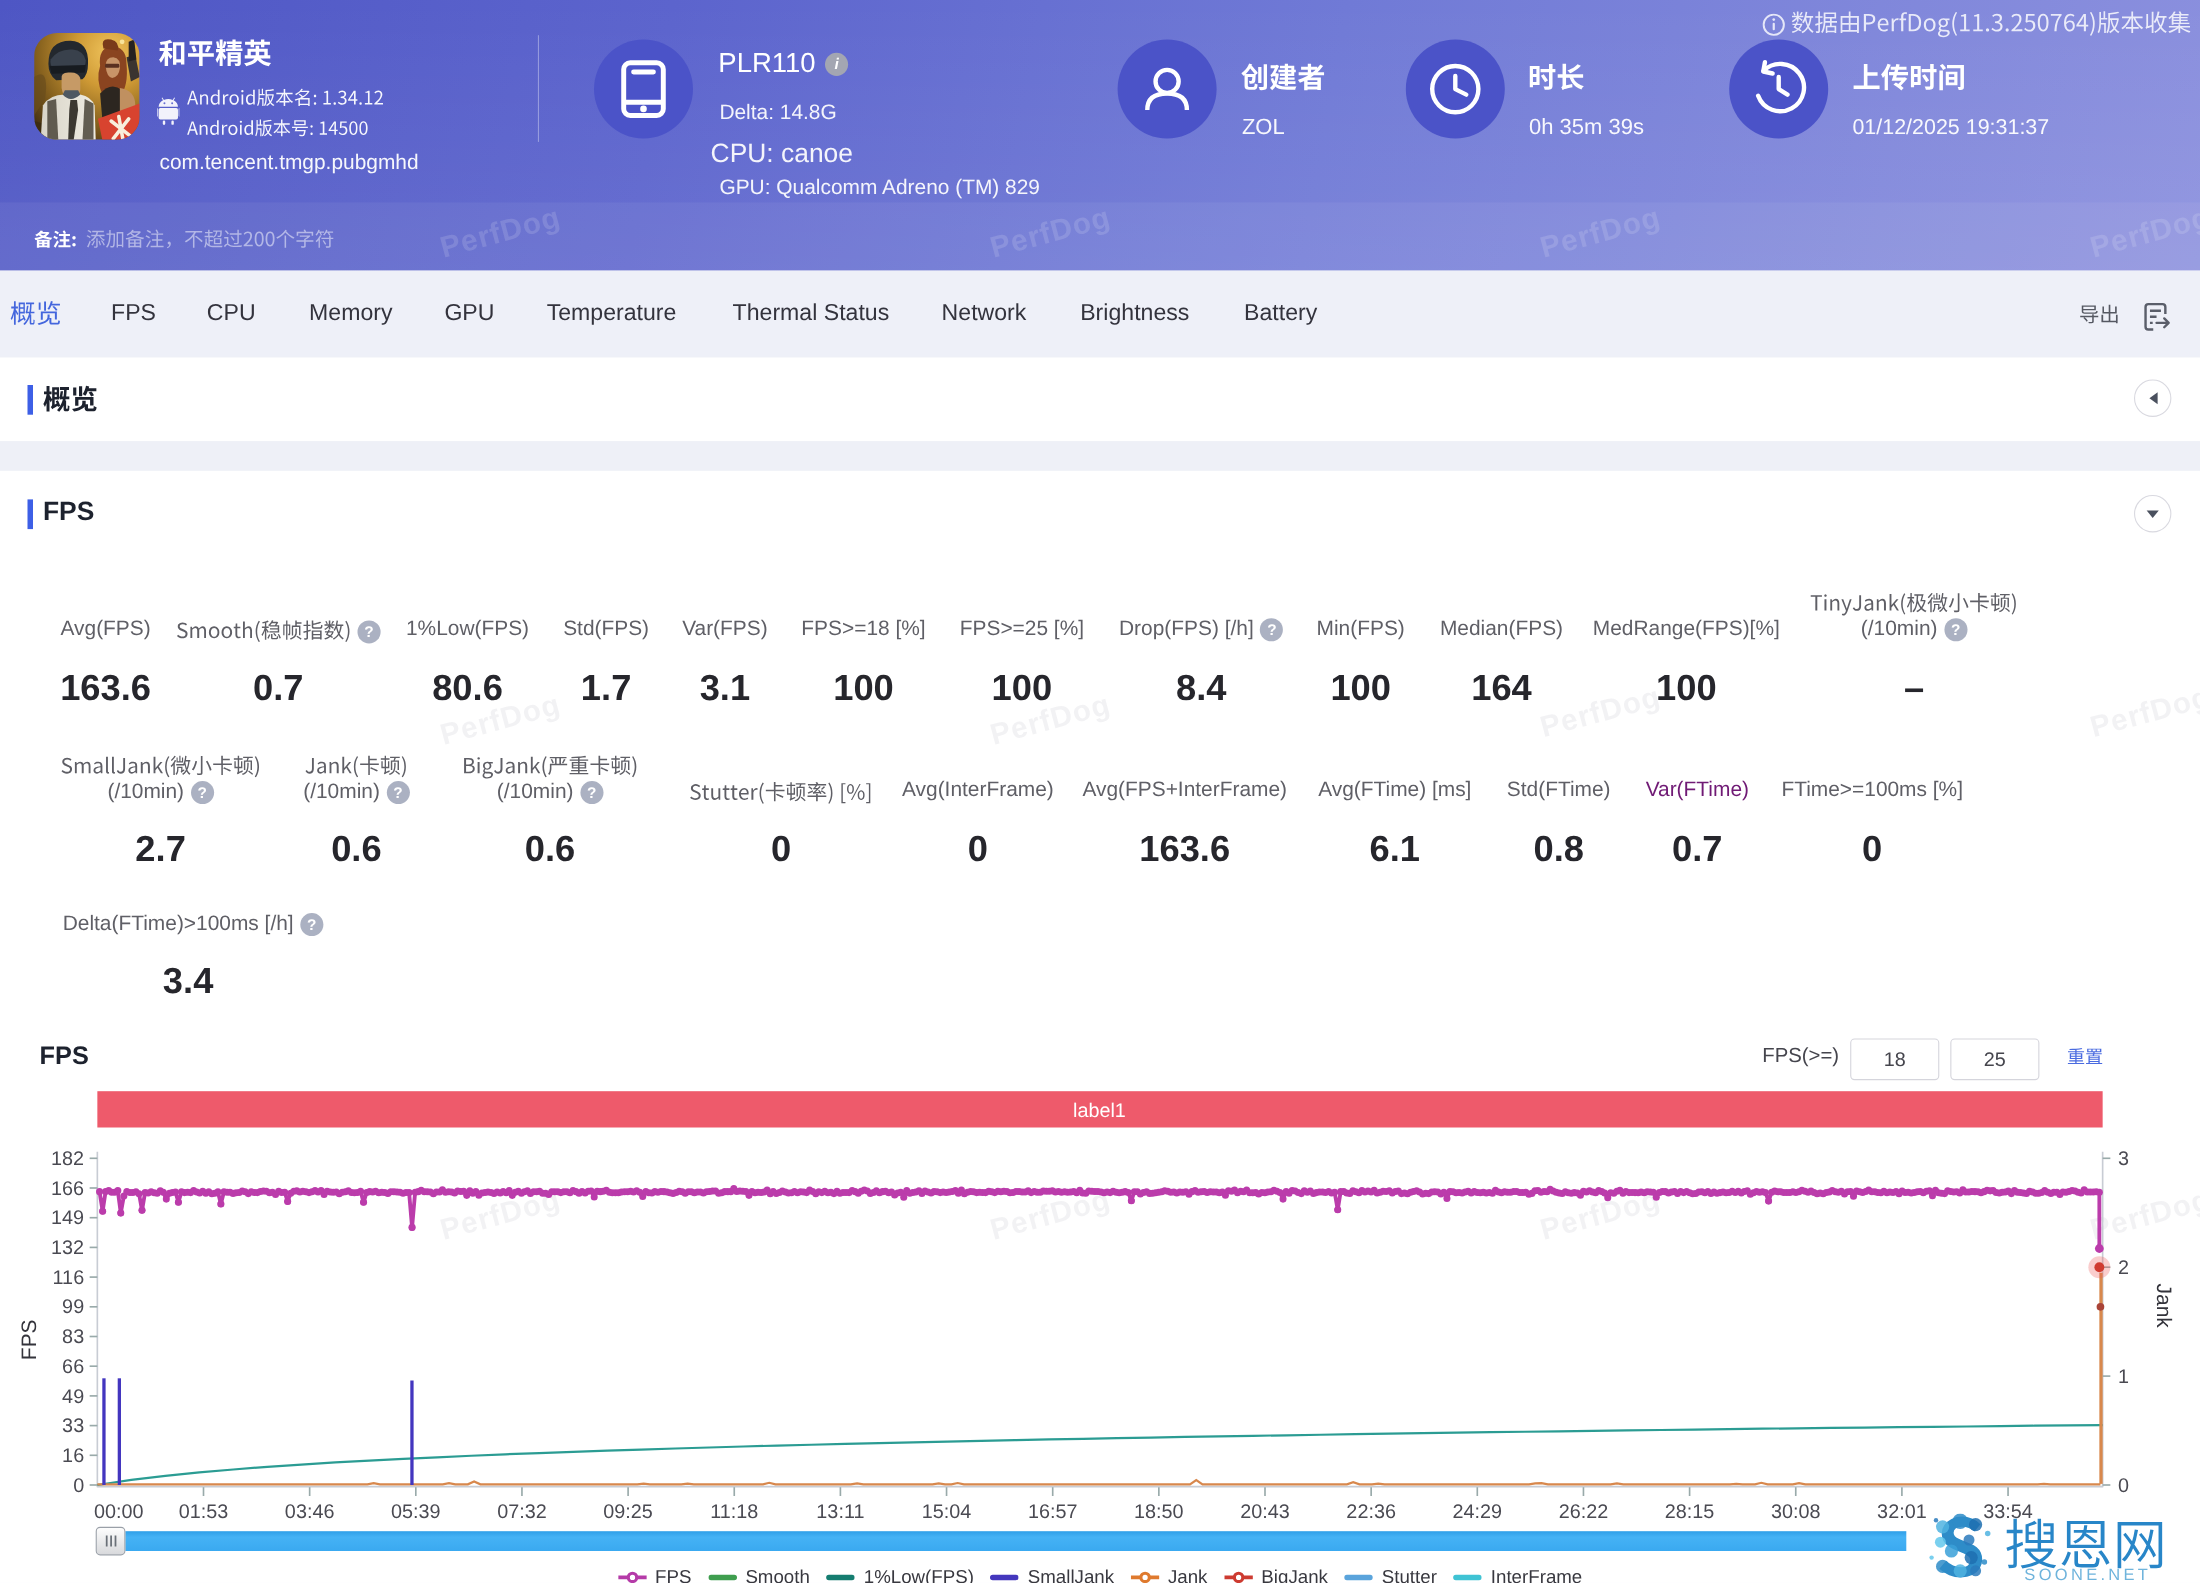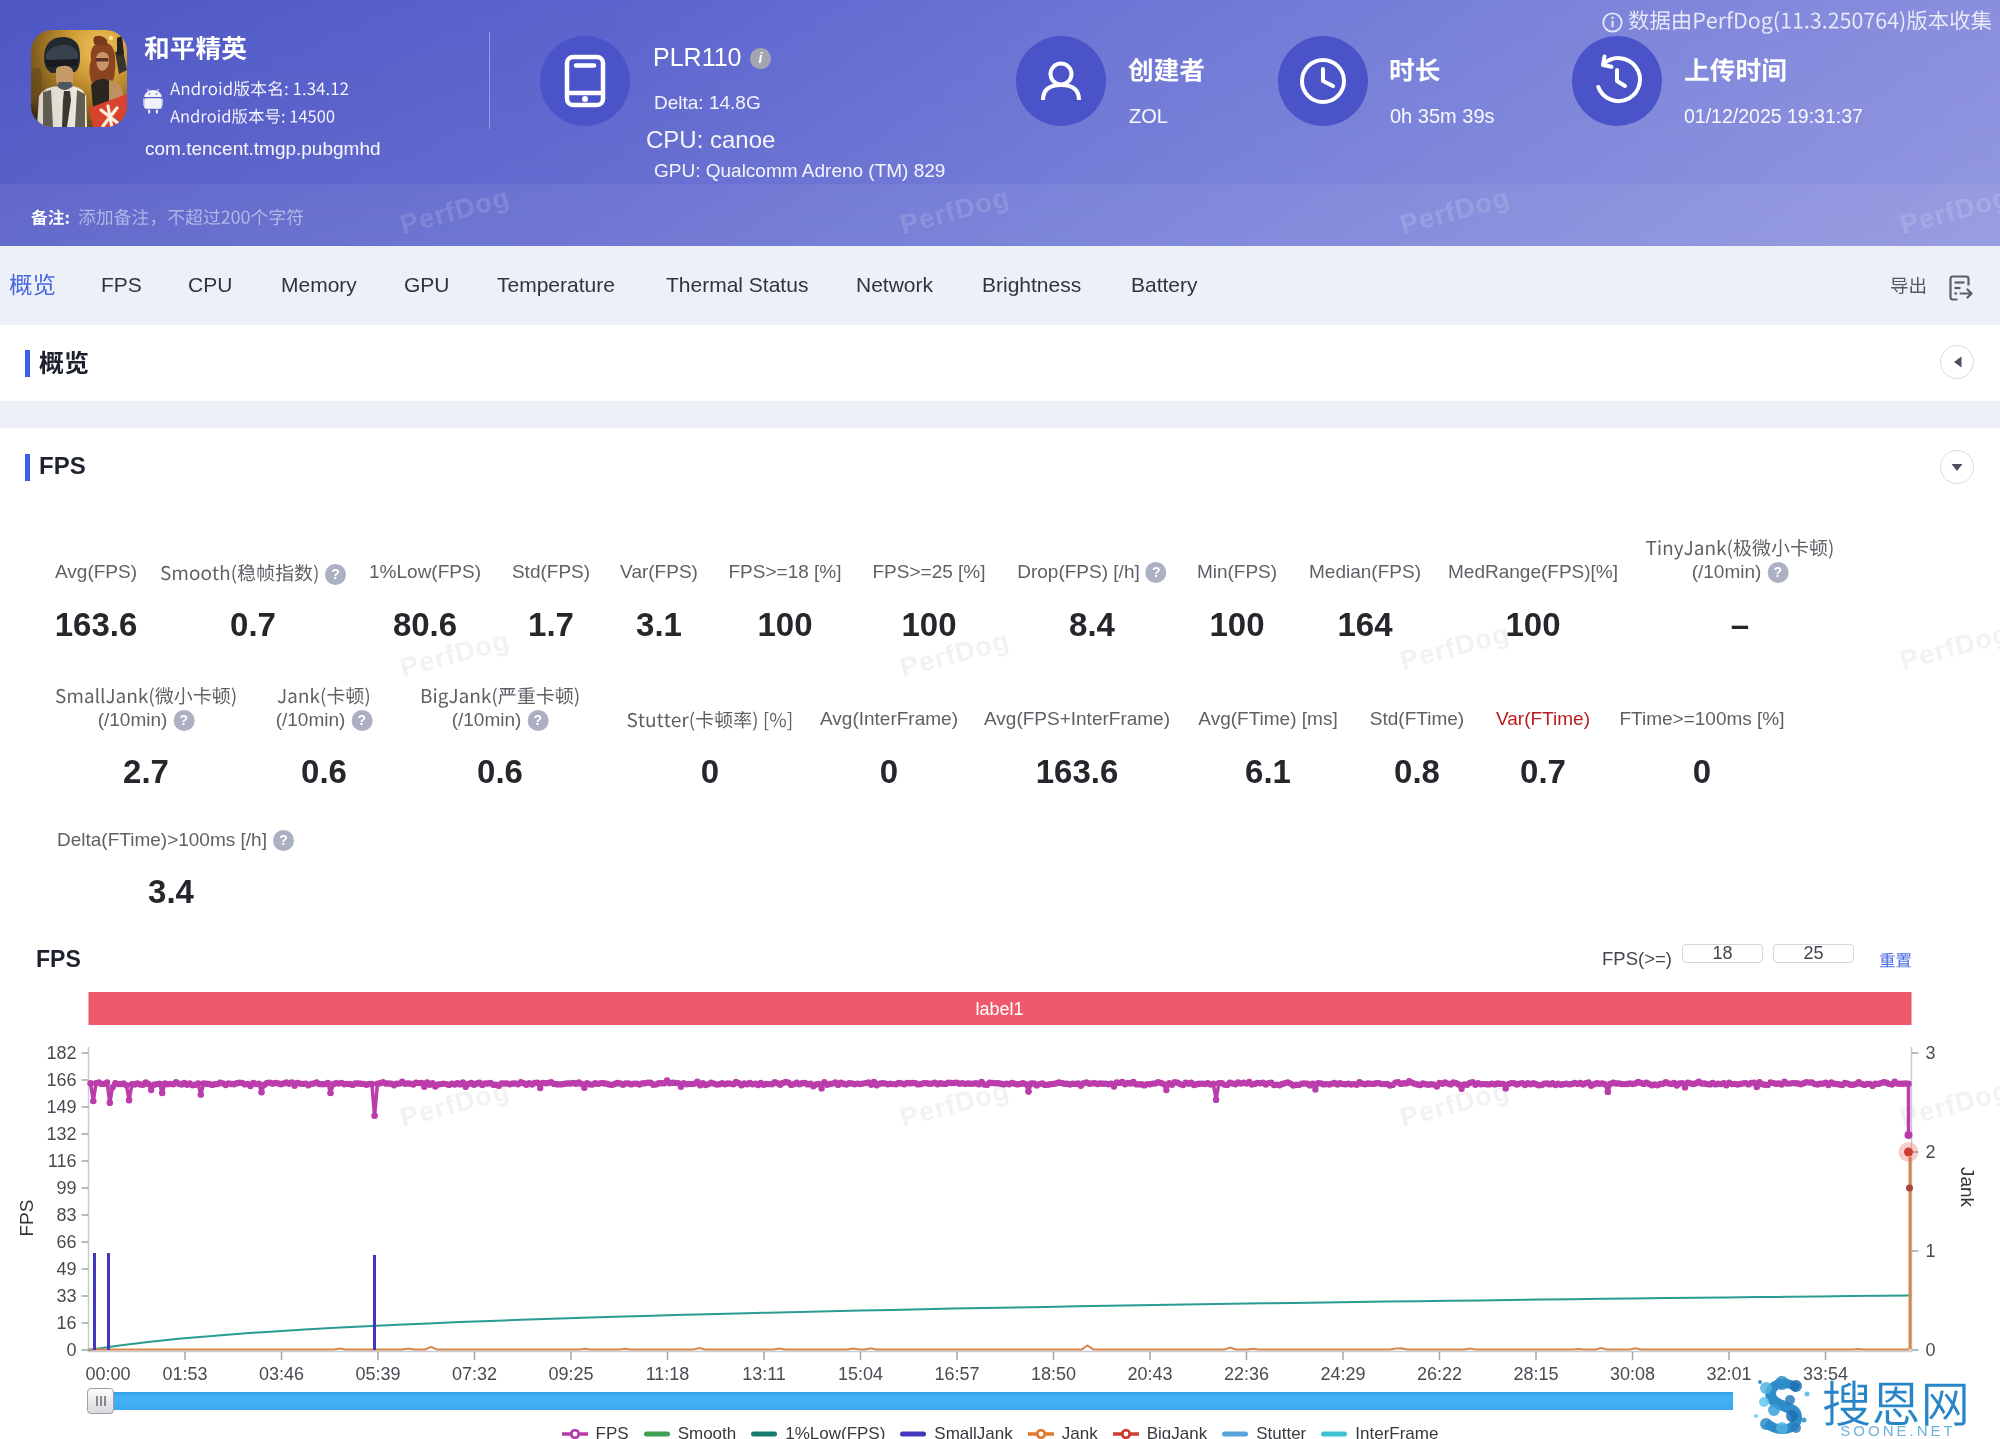--- a/index.html
+++ b/index.html
@@ -14,21 +14,21 @@
 .wm-b{color:rgba(60,60,90,0.065)}
 .navbar{position:absolute;left:0;top:246px;width:2000px;height:78px;background:#eef0f8}
 .nav-item{position:absolute;top:246px;height:78px;display:flex;align-items:center;font-size:21px;color:#33333d}
 .card{position:absolute;left:0;width:2000px;background:#fff}
 .sec-bar{position:absolute;width:5px;height:27px;background:#3d5fe6}
 .sec-btn{position:absolute;width:34px;height:34px;border-radius:50%;background:#fff;border:1px solid #d9d9e0;display:flex;align-items:center;justify-content:center}
 .val{position:absolute;font-size:33px;font-weight:700;color:#26262c;white-space:nowrap;transform:translateX(-50%)}
 .qm{display:inline-block;width:21px;height:21px;border-radius:50%;background:#abb1c2;color:#fff;
  font-size:14px;font-weight:700;line-height:21px;text-align:center;vertical-align:-4px;margin-left:6px;font-family:"Liberation Sans",sans-serif}
 .hw{color:#fff}
-.inp{position:absolute;width:81px;height:19px;border:1px solid #d5d5dc;border-radius:4px;background:#fff;
+.inp{position:absolute;width:81px;height:38px;border:1px solid #d5d5dc;border-radius:4px;background:#fff;
  font-size:18px;color:#45454d;display:flex;align-items:center;justify-content:center}
 .legend{position:absolute;top:1424px;left:0;width:2000px;display:flex;justify-content:center;gap:15px;font-size:17px;color:#38383f}
 .leg-i{display:flex;align-items:center;gap:8px;white-space:nowrap}
 </style></head><body>
 <div id="page">
     <div class="hdr"></div>
     <div class="noterow"></div>
     <div class="wm wm-h" style="left:399px;top:196px">PerfDog</div>
     <div class="wm wm-h" style="left:899px;top:196px">PerfDog</div>
     <div class="wm wm-h" style="left:1399px;top:196px">PerfDog</div>
@@ -310,21 +310,21 @@
     <div class="val" style="left:1077px;top:753px">163.6</div>
     <div class="abs" style="left:1268px;top:708px;transform:translateX(-50%);display:flex;align-items:center;white-space:nowrap">
       <span style="font-size:19px;color:#5f5f66;white-space:nowrap">Avg(FTime) [ms]</span>
     </div>
     <div class="val" style="left:1268px;top:753px">6.1</div>
     <div class="abs" style="left:1417px;top:708px;transform:translateX(-50%);display:flex;align-items:center;white-space:nowrap">
       <span style="font-size:19px;color:#5f5f66;white-space:nowrap">Std(FTime)</span>
     </div>
     <div class="val" style="left:1417px;top:753px">0.8</div>
     <div class="abs" style="left:1543px;top:708px;transform:translateX(-50%);display:flex;align-items:center;white-space:nowrap">
-      <span style="font-size:19px;color:#b91c1c;white-space:nowrap">Var(FTime)</span>
+      <span style="font-size:19px;color:#701a75;white-space:nowrap">Var(FTime)</span>
     </div>
     <div class="val" style="left:1543px;top:753px">0.7</div>
     <div class="abs" style="left:1702px;top:708px;transform:translateX(-50%);display:flex;align-items:center;white-space:nowrap">
       <span style="font-size:19px;color:#5f5f66;white-space:nowrap">FTime&gt;=100ms [%]</span>
     </div>
     <div class="val" style="left:1702px;top:753px">0</div>
     <div class="abs" style="left:57px;top:829px;display:flex;align-items:center;white-space:nowrap">
       <span style="font-size:19px;color:#5f5f66">Delta(FTime)&gt;100ms [/h]</span>
       <span class="qm">?</span>
     </div>

